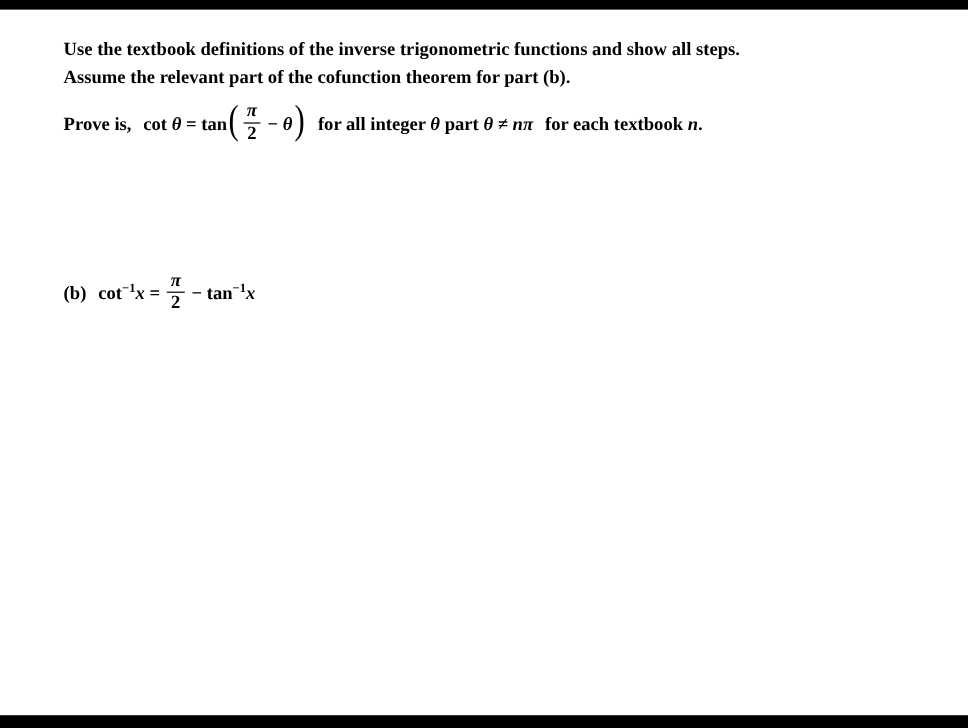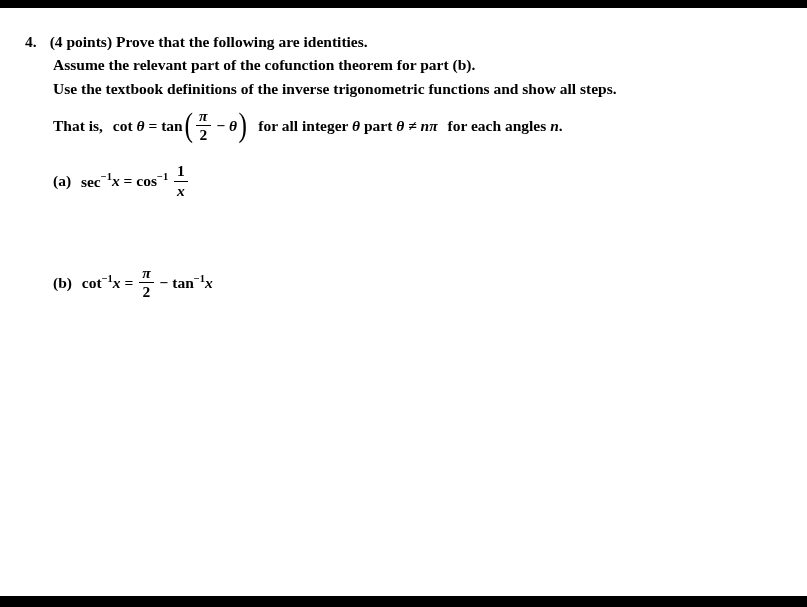--- a/index.html
+++ b/index.html
@@ -28,21 +28,21 @@
   .line { margin: 0; }
   .indent { margin-left: 28px; }
   .num { margin-right: 13px; }
 
   .it { font-style: italic; }
   .gap { margin-left: 6px; }
 
   .mathline { white-space: nowrap; }
   .cof { margin-top: 10px; }
   .parta { margin-top: 20px; }
-  .partb { margin-top: 66px; }
+  .partb { margin-top: 106px; }
 
   .frac {
     display: inline-block;
     vertical-align: middle;
     text-align: center;
     line-height: 1.05;
     margin: 0 2px;
     transform: translateY(-2px);
   }
   .fnum { display: block; border-bottom: 1.3px solid #000; padding: 0 3px 1px; }
@@ -62,50 +62,40 @@
   }
 </style>
 </head>
 <body>
 
 <div class="page">
   <div class="bar top"></div>
 
   <div class="content">
 
-    <div class="line">
-      <span class="num">4.</span><span>(4 points) Prove that the following are identities.</span>
-    </div>
 
+    <div class="line indent">Use the textbook definitions of the inverse trigonometric functions and show all steps.</div>
     <div class="line indent">Assume the relevant part of the cofunction theorem for part (b).</div>
-    <div class="line indent">Use the textbook definitions of the inverse trigonometric functions and show all steps.</div>
 
     <div class="line indent mathline cof">
-      <span>That is,</span>
+      <span>Prove is,</span>
       <span class="gap">cot</span>
       <span class="it">θ</span>
       <span>=</span>
       <span>tan</span><span class="bigparen">(</span><span class="frac"><span class="fnum it">π</span><span class="fden">2</span></span>
       <span>−</span>
       <span class="it">θ</span><span class="bigparen">)</span>
       <span class="gap">for all integer</span>
       <span class="it">θ</span>
       <span>part</span>
       <span class="it">θ ≠ nπ</span>
-      <span class="gap">for each angles</span>
+      <span class="gap">for each textbook</span>
       <span class="it">n</span><span>.</span>
     </div>
 
-    <div class="line indent mathline parta">
-      <span>(a)</span>
-      <span class="gap">sec</span><sup>−1</sup><span class="it">x</span>
-      <span>=</span>
-      <span>cos</span><sup>−1</sup>
-      <span class="frac"><span class="fnum">1</span><span class="fden it">x</span></span>
-    </div>
 
     <div class="line indent mathline partb">
       <span>(b)</span>
       <span class="gap">cot</span><sup>−1</sup><span class="it">x</span>
       <span>=</span>
       <span class="frac"><span class="fnum it">π</span><span class="fden">2</span></span>
       <span>−</span>
       <span>tan</span><sup>−1</sup><span class="it">x</span>
     </div>
 

